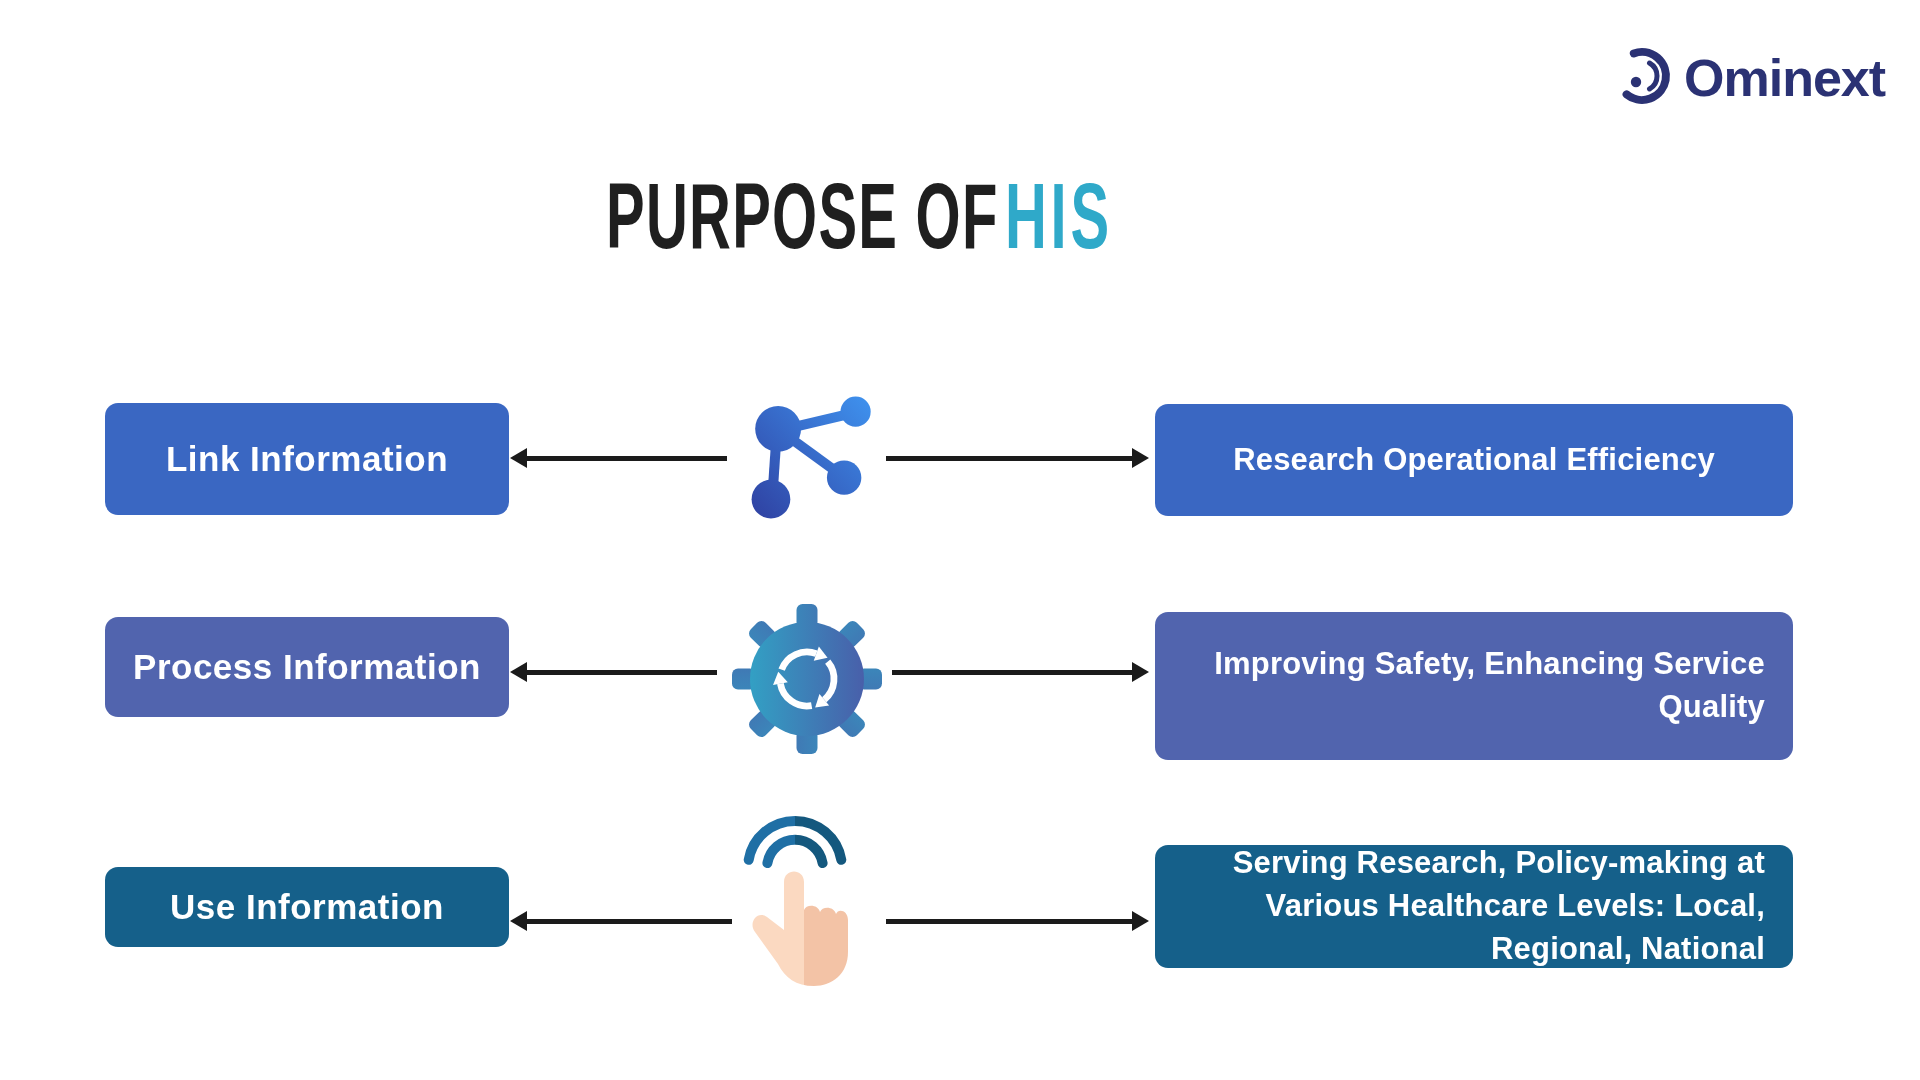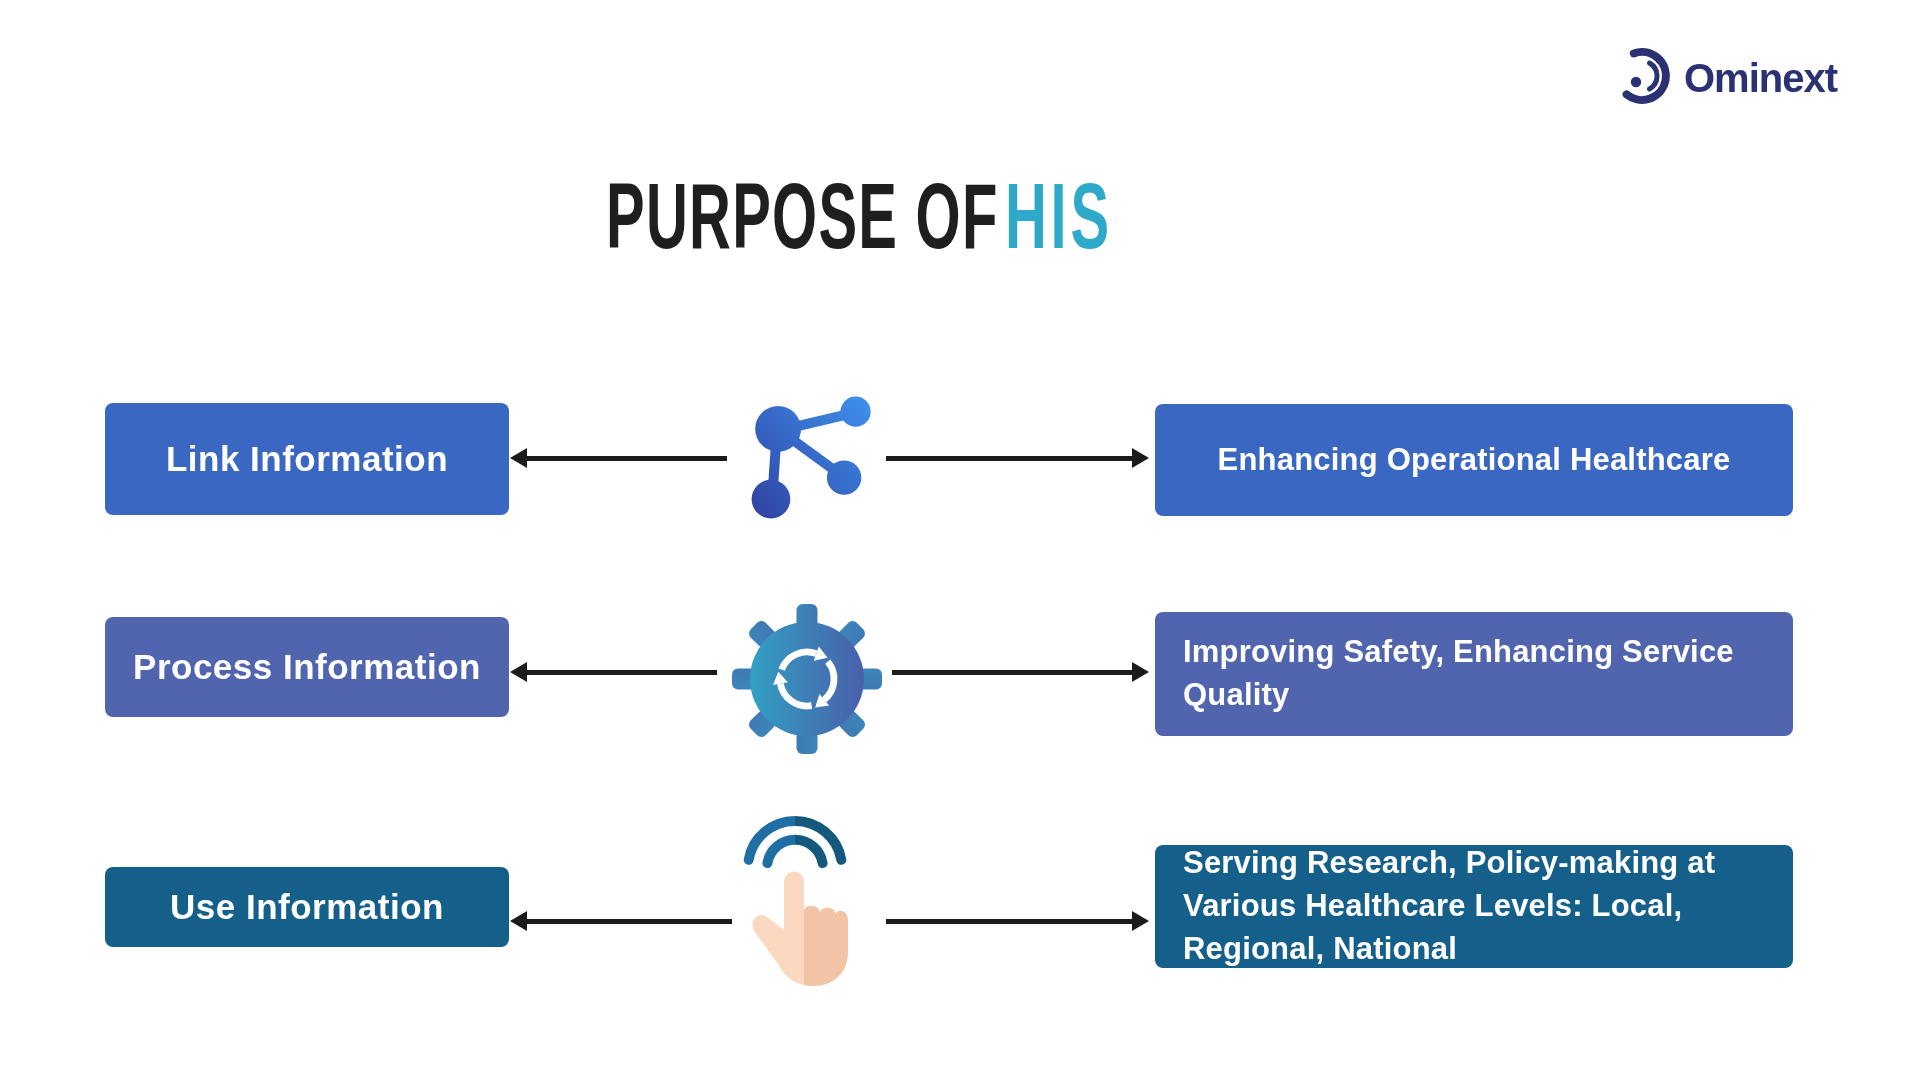--- a/index.html
+++ b/index.html
@@ -3,44 +3,44 @@
 <meta charset="utf-8">
 <style>
   html,body{margin:0;padding:0;}
   body{
     width:1920px;height:1080px;position:relative;background:#ffffff;
     font-family:"Liberation Sans", sans-serif;overflow:hidden;
   }
 
   
   .logo{position:absolute;top:44px;left:1612px;display:flex;align-items:center;gap:8px;}
-  .logo-text{font-size:40px;font-weight:bold;color:#2B3274;letter-spacing:-1px;line-height:64px;}
+  .logo-text{font-size:52px;font-weight:bold;color:#2B3274;letter-spacing:-1px;line-height:64px;}
 
   
   .title{
     position:absolute;left:606px;top:170px;white-space:nowrap;
     font-size:92px;font-weight:bold;letter-spacing:2px;line-height:1;
     transform:scaleX(0.63);transform-origin:left top;color:#1F1F1F;
   }
   .title .hl{color:#2FA9C9;letter-spacing:6px;margin-left:10px;}
 
   
   .box{
-    position:absolute;border-radius:8px;display:flex;align-items:center;justify-content:center;
-    color:#ffffff;font-weight:bold;text-align:left;box-sizing:border-box;
+    position:absolute;border-radius:13px;display:flex;align-items:center;justify-content:center;
+    color:#ffffff;font-weight:bold;text-align:right;box-sizing:border-box;
   }
   .lbox{left:105px;width:404px;font-size:35px;letter-spacing:0.5px;}
   .rbox{left:1155px;width:638px;font-size:31px;line-height:1.38;padding:0 28px;letter-spacing:0.2px;}
 
   .lbox.r1{top:403px;height:112px;background:#3A67C2;}
   .lbox.r2{top:617px;height:100px;background:#5164AE;}
   .lbox.r3{top:867px;height:80px;background:#15608A;}
 
   .rbox.r1{top:404px;height:112px;background:#3A67C2;}
-  .rbox.r2{top:612px;height:124px;background:#5164AE;}
+  .rbox.r2{top:612px;height:148px;background:#5164AE;}
   .rbox.r3{top:845px;height:123px;background:#15608A;}
 
   
   .arrow{position:absolute;height:5px;background:#1B1B1B;}
   .arrow.left::before{
     content:"";position:absolute;left:-17px;top:-8px;
     border-top:10px solid transparent;border-bottom:10px solid transparent;
     border-right:17px solid #1B1B1B;
   }
   .arrow.right::after{
@@ -97,21 +97,21 @@
       <line x1="24" y1="28" x2="21" y2="72"></line>
     </g>
     <circle cx="25" cy="25" r="16" fill="url(#netg)"></circle>
     <circle cx="79" cy="13" r="10.5" fill="url(#netg)"></circle>
     <circle cx="71" cy="59" r="12" fill="url(#netg)"></circle>
     <circle cx="20" cy="74" r="13.5" fill="url(#netg)"></circle>
   </svg>
 </div>
 <div class="arrow right ar1"></div>
 <div class="box rbox r1" style="background-color: rgb(58, 103, 194);">
-  <span>Enhancing Operational Healthcare</span>
+  <span>Research Operational Efficiency</span>
 </div>
 
 <div class="box lbox r2" style="background-color: rgb(81, 100, 174);">
   <span>Process Information</span>
 </div>
 <div class="arrow left al2"></div>
 <div class="icon ic2">
   <svg width="150" height="150" viewBox="0 0 100 100">
     <defs>
       <linearGradient id="gearg" x1="0" y1="50" x2="100" y2="50" gradientUnits="userSpaceOnUse">

